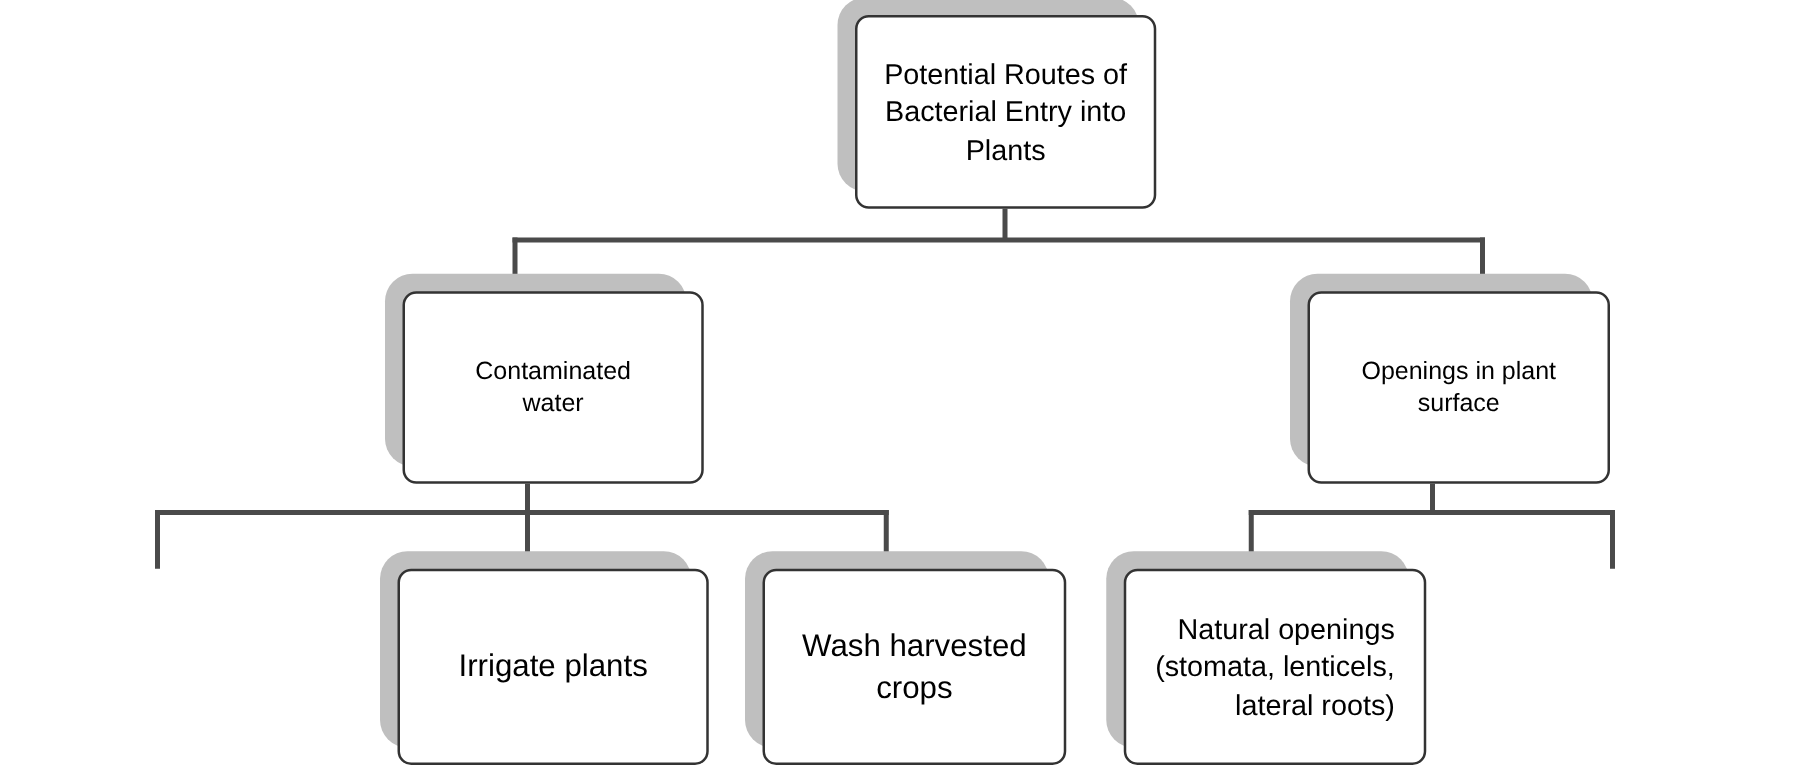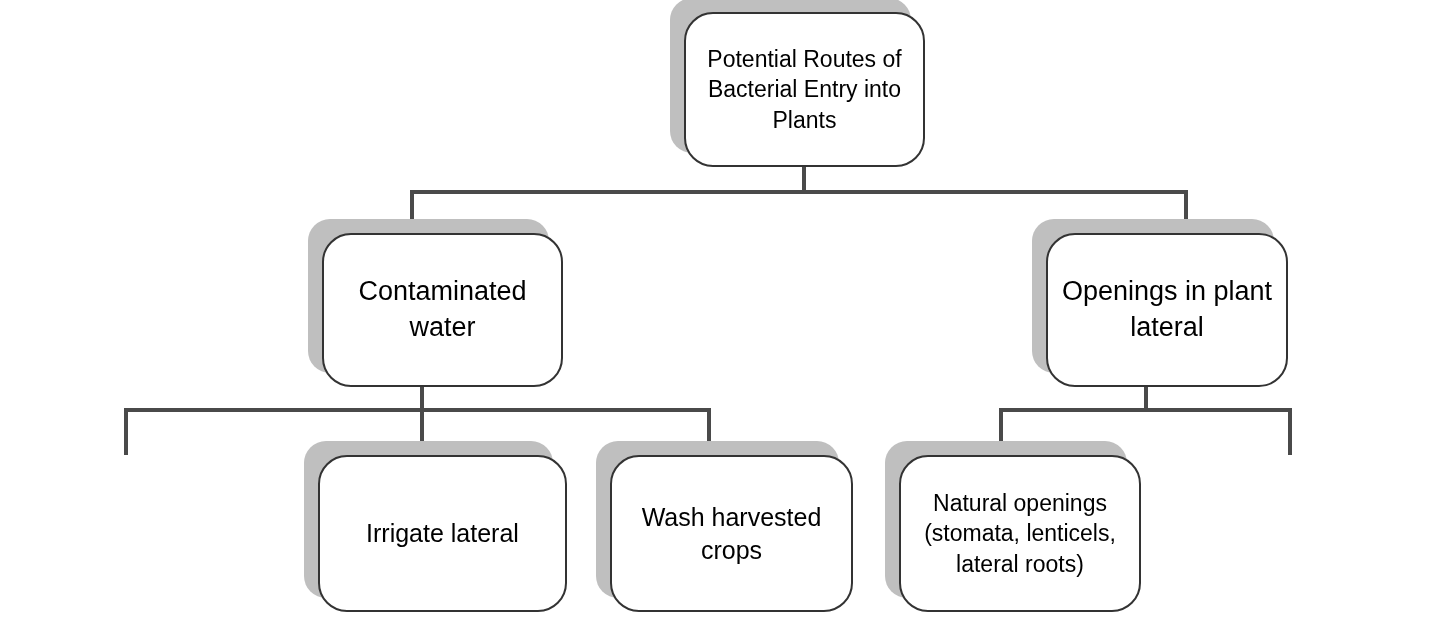--- a/index.html
+++ b/index.html
@@ -38,36 +38,36 @@
   }
   .node .boxface {
     position: absolute;
     left: 0;
     top: 0;
     width: 100%;
     height: 100%;
     box-sizing: border-box;
     background: #ffffff;
     border: 2px solid #333333;
-    border-radius: 29px;
+    border-radius: 11px;
     display: flex;
     align-items: center;
     justify-content: center;
   }
   .node .label {
     text-align: center;
     color: #000000;
     line-height: 1.32;
     padding: 0 10px;
     white-space: pre-line;
   }
   .t-root   .label { font-size: 23px; }
-  .t-mid    .label { font-size: 27px; }
+  .t-mid    .label { font-size: 20px; }
   .t-leaf   .label { font-size: 25px; }
-  .t-leaf-s .label { font-size: 23px; }
+  .t-leaf-s .label { font-size: 23px; text-align: right; }
 </style>
 </head>
 <body>
 
 <div id="canvas">
 
   <div class="conn" style="left:802px; top:167px; width:4px; height:25px;"></div>
   <div class="conn" style="left:410px; top:190px; width:778px; height:4px;"></div>
   <div class="conn" style="left:410px; top:190px; width:4px; height:43px;"></div>
   <div class="conn" style="left:1184px; top:190px; width:4px; height:43px;"></div>
@@ -97,29 +97,29 @@
     <div class="boxface">
       <span class="label">Contaminated
 water</span>
     </div>
   </div>
 
   <div class="node t-mid" style="left:1046px; top:233px; width:242px; height:154px;">
     <div class="shadow"></div>
     <div class="boxface">
       <span class="label">Openings in plant
-lateral</span>
+surface</span>
     </div>
   </div>
 
 
   <div class="node t-leaf" style="left:318px; top:455px; width:249px; height:157px;">
     <div class="shadow"></div>
     <div class="boxface">
-      <span class="label">Irrigate lateral</span>
+      <span class="label">Irrigate plants</span>
     </div>
   </div>
 
   <div class="node t-leaf" style="left:610px; top:455px; width:243px; height:157px;">
     <div class="shadow"></div>
     <div class="boxface">
       <span class="label">Wash harvested
 crops</span>
     </div>
   </div>

